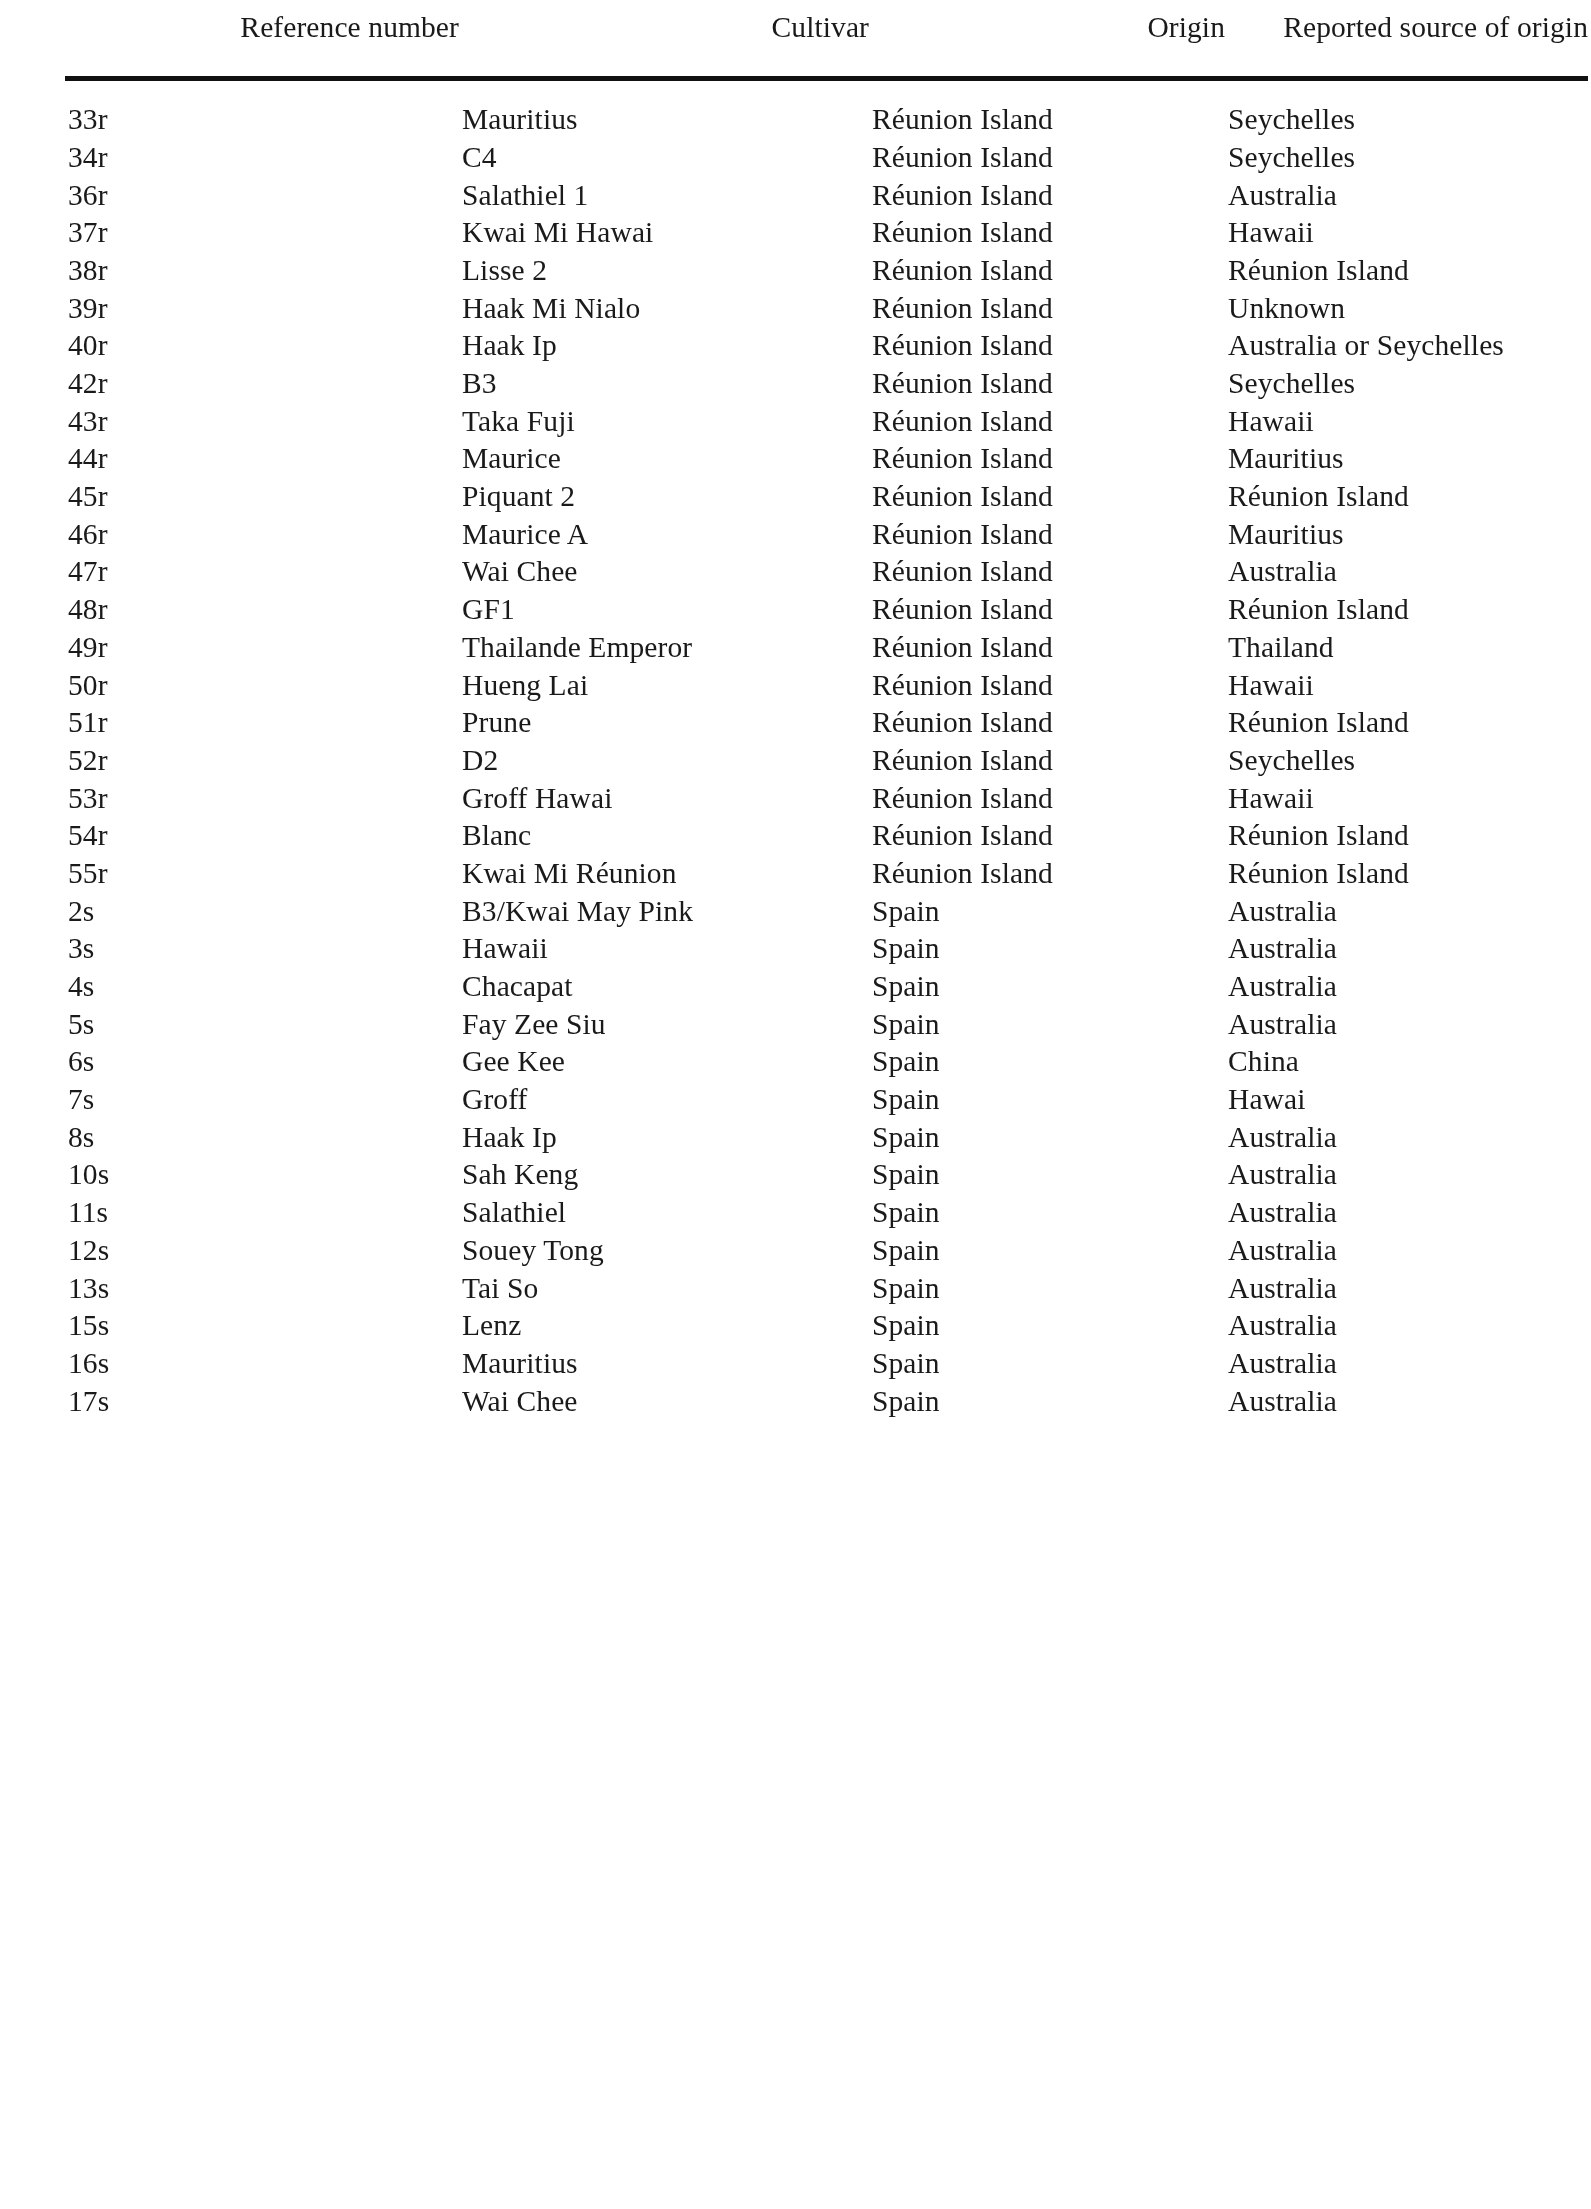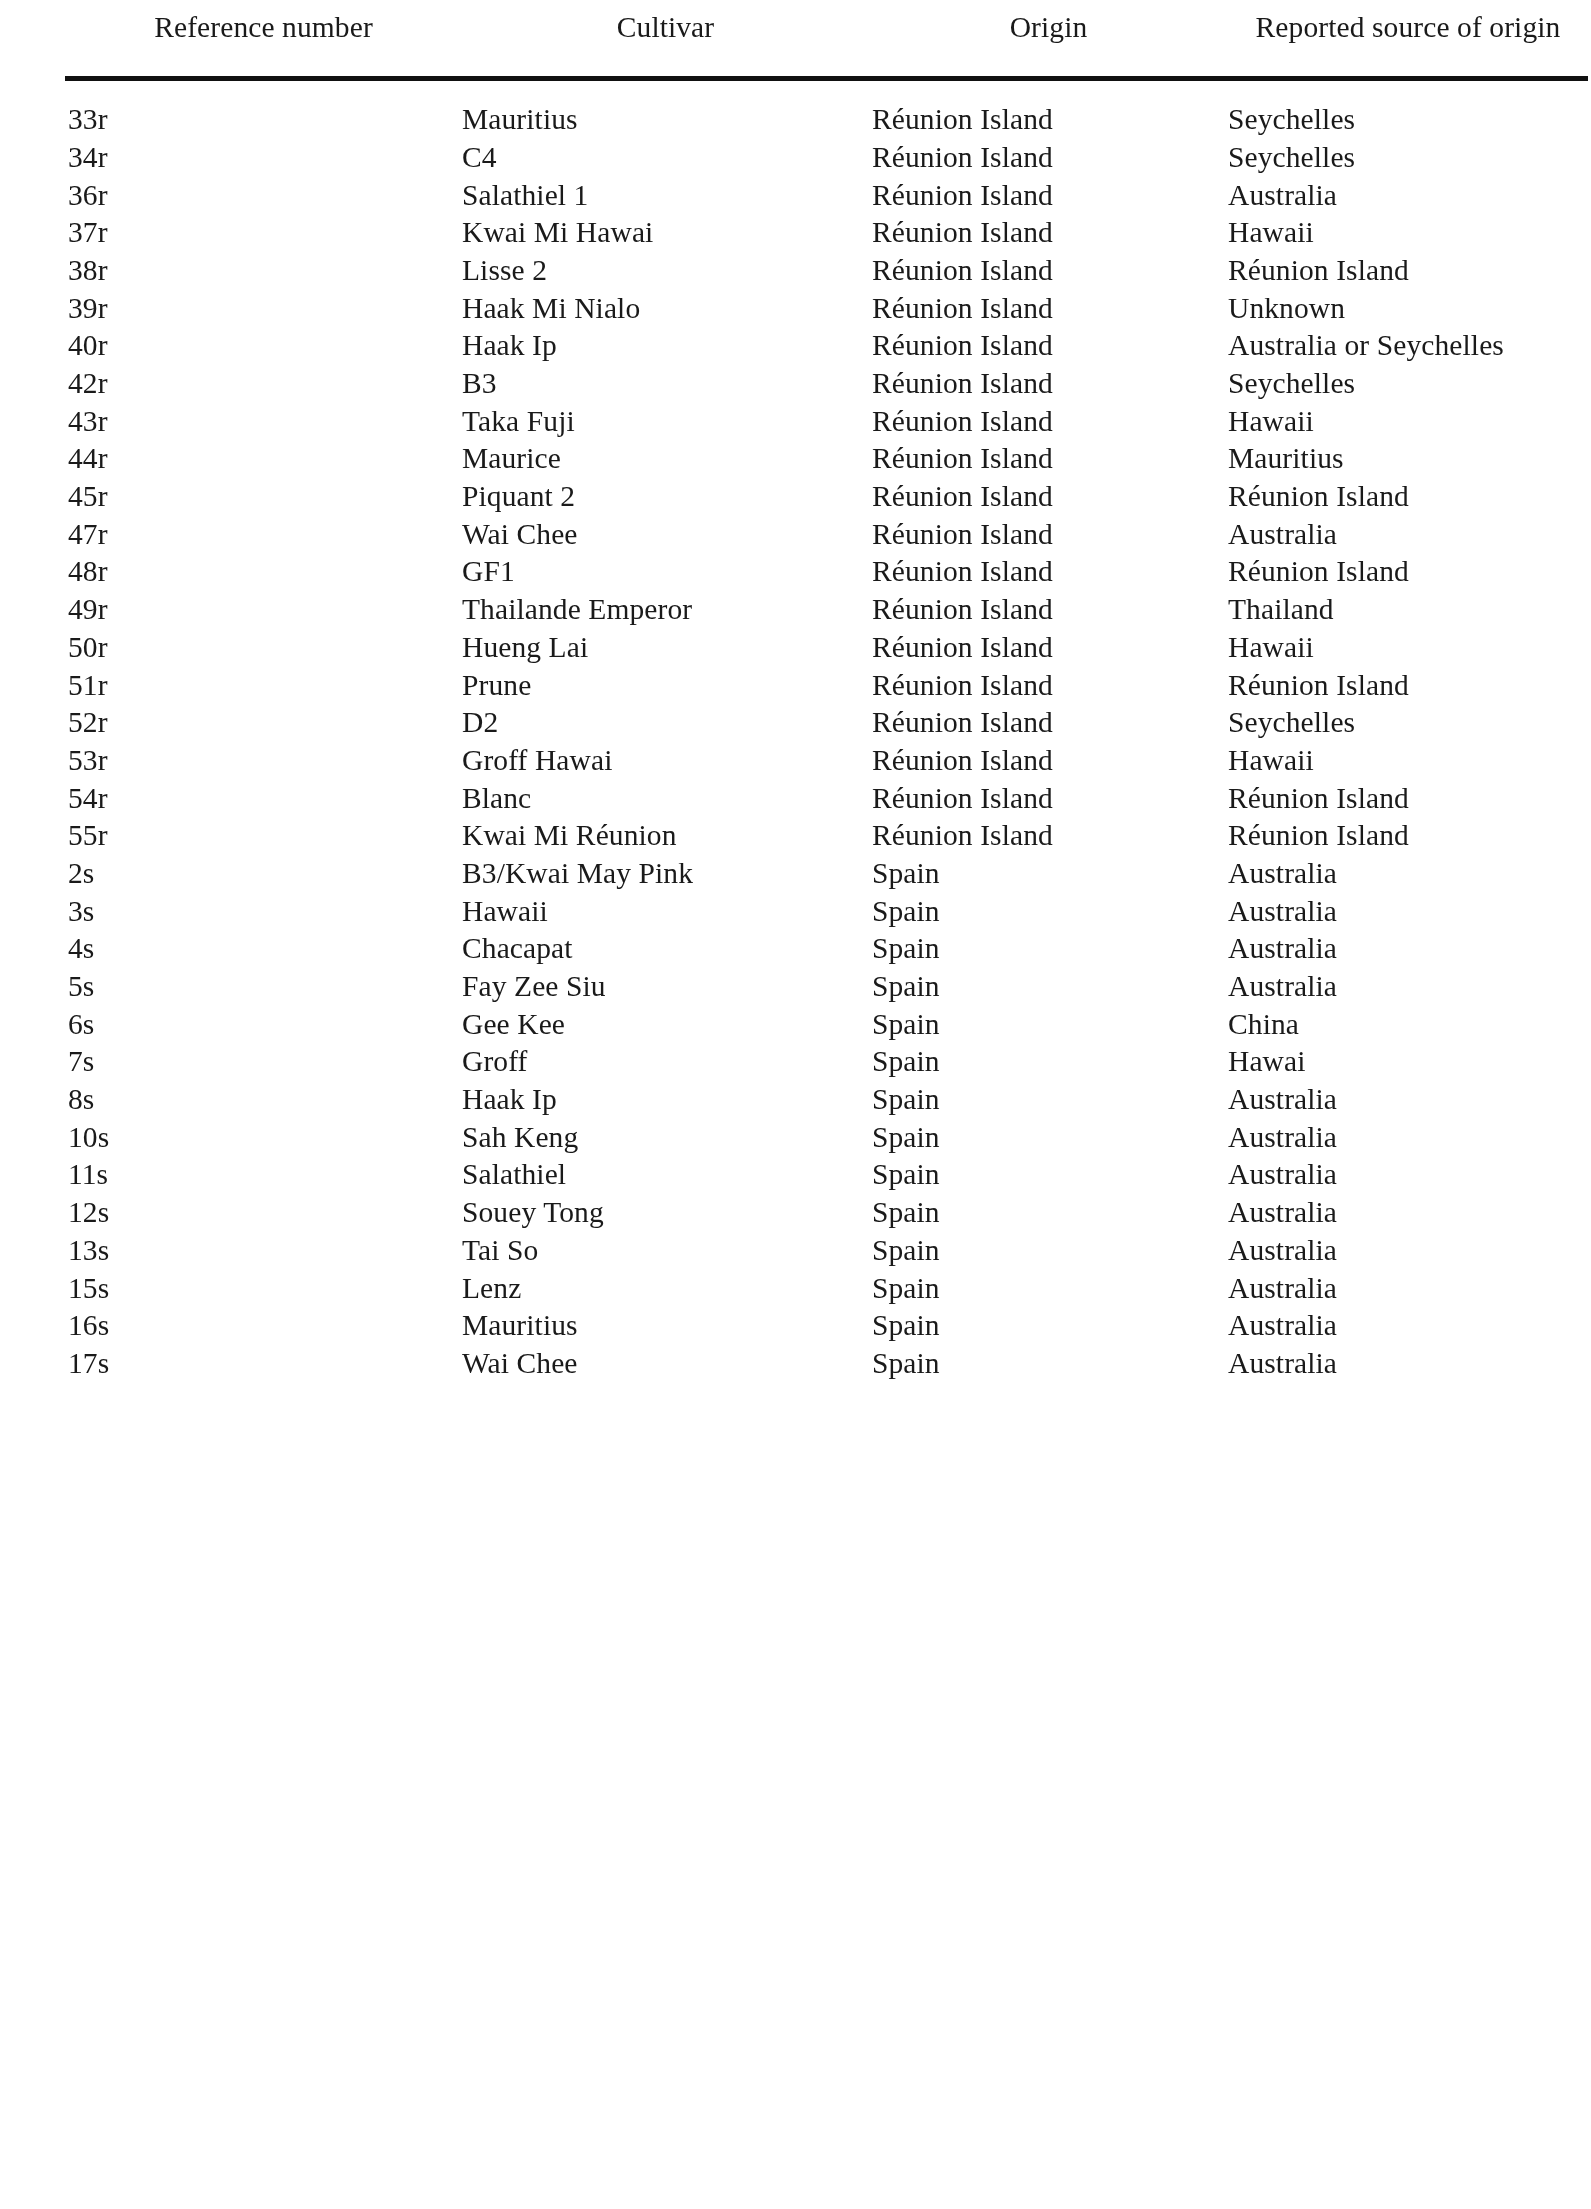--- a/index.html
+++ b/index.html
@@ -25,21 +25,21 @@
     width: 1523px;
     margin-left: 65px;
     table-layout: fixed;
   }
   table.data-table col.c-ref    { width: 394px; }
   table.data-table col.c-cult   { width: 410px; }
   table.data-table col.c-orig   { width: 356px; }
   table.data-table col.c-src    { width: 363px; }
 
   thead th {
-    text-align: center;
+    text-align: right;
     font-weight: normal;
     font-size: 29.5px;
     line-height: 1;
     padding: 0 0 0 3px;
     height: 63px;
     vertical-align: top;
     padding-top: 13px;
     white-space: nowrap;
     letter-spacing: 0.1px;
   }
@@ -139,20 +139,26 @@
           <td>Réunion Island</td>
           <td>Mauritius</td>
         </tr>
         <tr>
           <td>45r</td>
           <td>Piquant 2</td>
           <td>Réunion Island</td>
           <td>Réunion Island</td>
         </tr>
         <tr>
+          <td>46r</td>
+          <td>Maurice A</td>
+          <td>Réunion Island</td>
+          <td>Mauritius</td>
+        </tr>
+        <tr>
           <td>47r</td>
           <td>Wai Chee</td>
           <td>Réunion Island</td>
           <td>Australia</td>
         </tr>
         <tr>
           <td>48r</td>
           <td>GF1</td>
           <td>Réunion Island</td>
           <td>Réunion Island</td>

